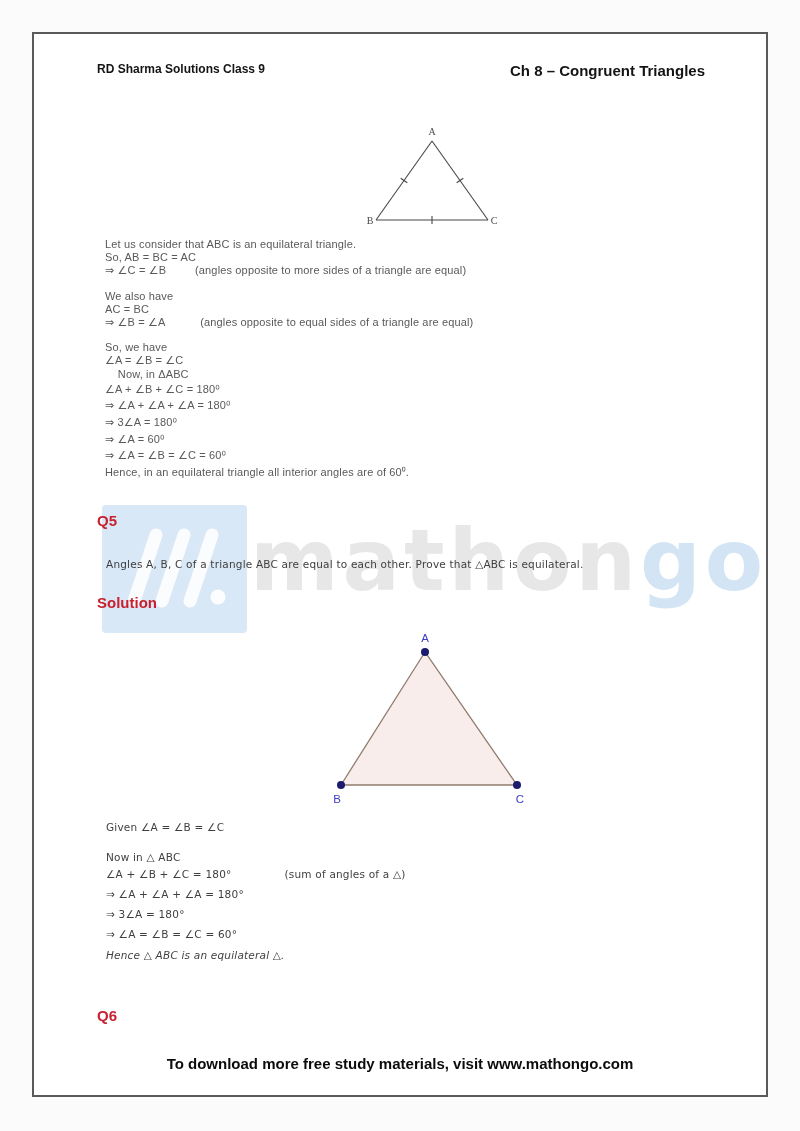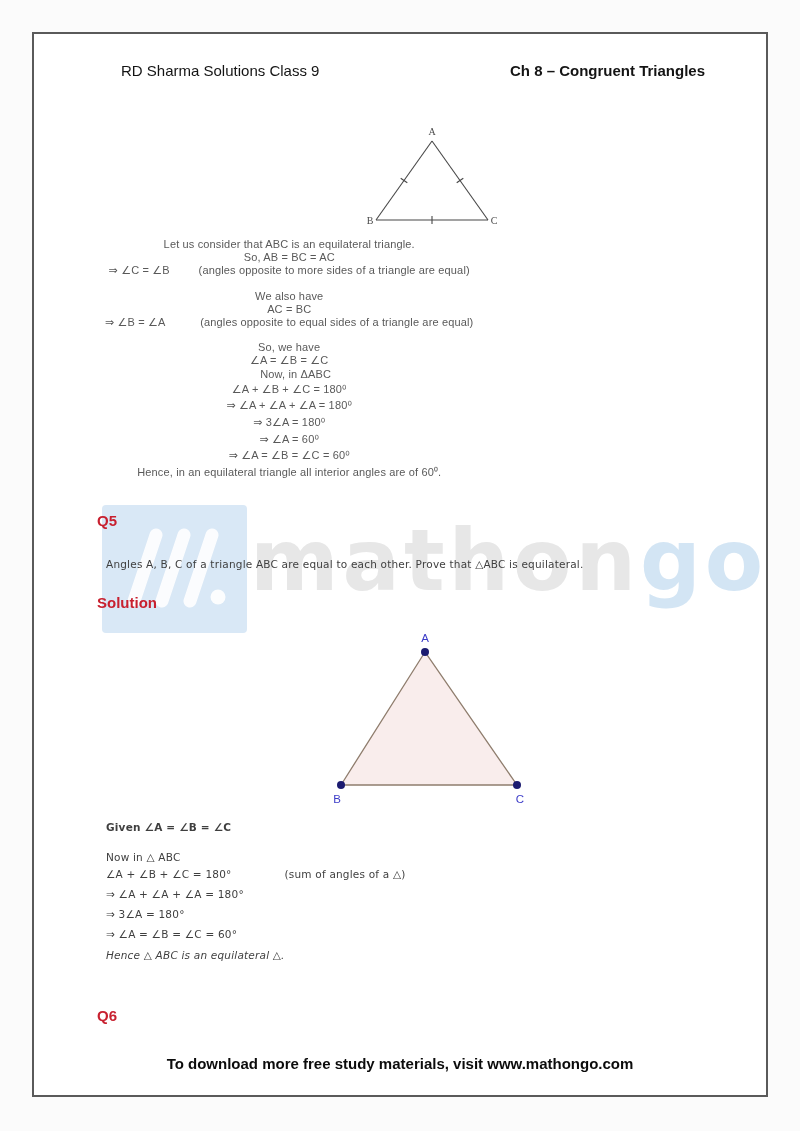--- a/index.html
+++ b/index.html
@@ -20,42 +20,42 @@
   *{margin:0;padding:0;box-sizing:border-box;}
   html,body{width:800px;height:1131px;background:#fbfbfb;font-family:"Liberation Sans",sans-serif;}
   .canvas{position:relative;width:800px;height:1131px;overflow:hidden;}
   .page{position:absolute;left:32px;top:32px;width:736px;height:1065px;background:#ffffff;border:2px solid var(--page_border);}
   
   .wm-square{position:absolute;left:68px;top:471px;width:145px;height:128px;background:var(--wm_square);border-radius:4px;z-index:0;}
   .wm-word{position:absolute;left:216px;top:484px;z-index:0;font-family:"DejaVu Sans",sans-serif;font-weight:bold;font-size:85px;line-height:1;letter-spacing:4px;white-space:nowrap;}
   .wm-gray{color:var(--wm_gray);}
   .wm-blue{color:var(--wm_blue);}
   
-  .hdr-left{position:absolute;left:63px;top:28px;font-size:15px;font-weight:normal;color:var(--header_black);z-index:2;margin-left:24px;}
+  .hdr-left{position:absolute;left:63px;top:28px;font-size:12px;font-weight:bold;color:var(--header_black);z-index:2;}
   .hdr-right{position:absolute;right:61px;top:28px;font-size:15px;font-weight:bold;color:var(--header_black);z-index:2;}
   .footer{position:absolute;left:0;top:1021px;width:100%;text-align:center;font-size:15px;font-weight:bold;color:#0c0c0c;z-index:2;}
   
   .fig1{position:absolute;left:323px;top:88px;z-index:2;}
   .fig2{position:absolute;left:293px;top:596px;z-index:2;}
   .figlabel{font-family:"Liberation Serif",serif;font-size:10px;fill:#4a4a4a;}
   .figlabel2{font-family:"Liberation Sans",sans-serif;font-size:11.5px;fill:var(--label_blue);}
   
   .blockA{position:absolute;left:71px;top:204px;z-index:2;font-size:11px;color:var(--body_gray);letter-spacing:.15px;}
   .blockA .para{margin-bottom:12px;}
-  .blockA .ln{line-height:13.2px;white-space:pre;text-align:center;}
+  .blockA .ln{line-height:13.2px;white-space:pre;}
   .blockA .ln.tall{line-height:16.6px;}
   .blockA .ln.hence{line-height:16px;}
   .qhead{position:absolute;left:63px;font-size:15px;font-weight:bold;color:var(--accent_red);z-index:2;}
   .qhead.q5{top:478px;}
   .qhead.sol{top:560px;}
   .qhead.q6{top:973px;}
   .question{position:absolute;left:72px;top:524px;z-index:2;font-family:"DejaVu Sans",sans-serif;font-size:10.5px;color:var(--q_text);letter-spacing:.2px;white-space:pre;}
   .blockB{position:absolute;left:72px;top:786px;z-index:2;font-family:"DejaVu Sans",sans-serif;font-size:10.5px;color:var(--q_text);letter-spacing:.2px;}
   .blockB .ln{white-space:pre;}
-  .blockB .g{line-height:14px;margin-bottom:16px;font-weight:bold;}
+  .blockB .g{line-height:14px;margin-bottom:16px;}
   .blockB .t{line-height:14px;}
   .blockB .eq{line-height:20px;}
   .blockB .hence{line-height:14px;margin-top:4px;font-style:italic;}
 </style>
 </head>
 <body>
 
 <div class="canvas">
   <div class="page">
 

